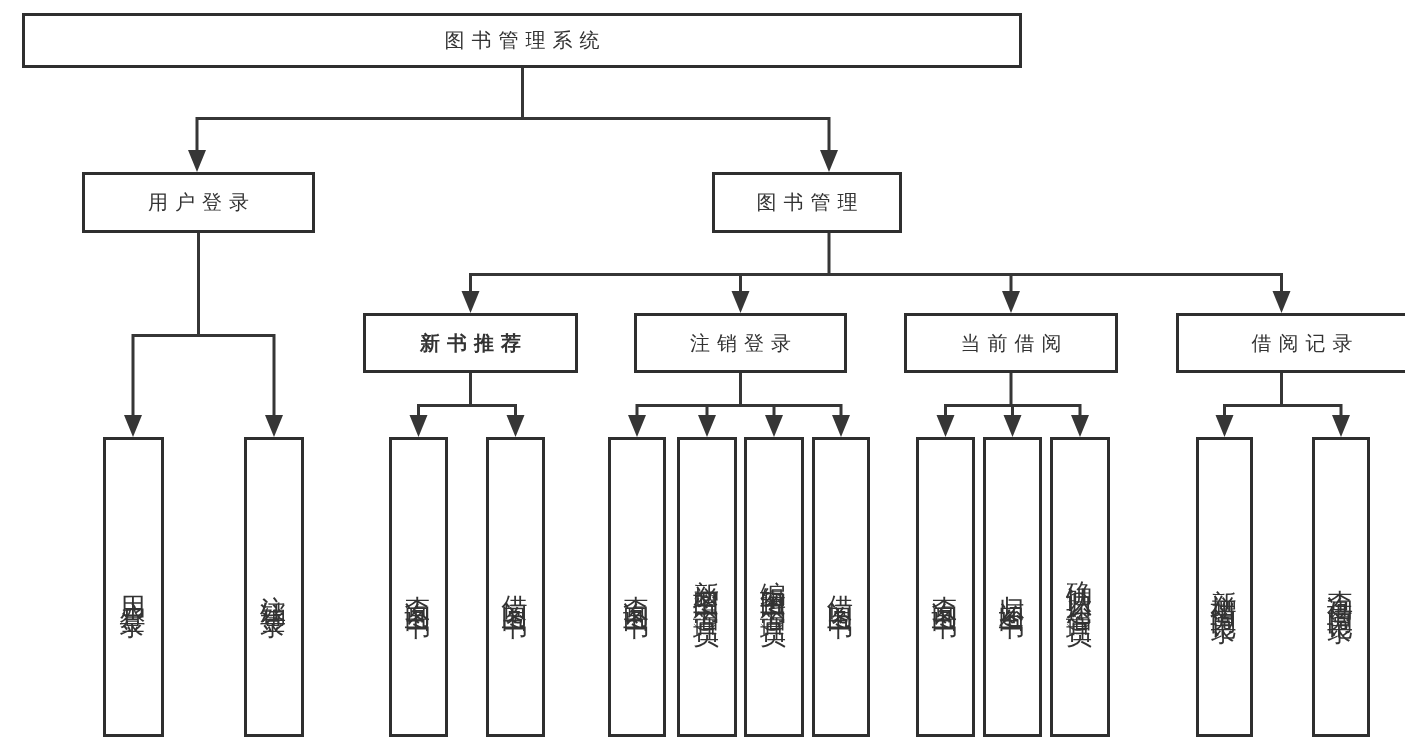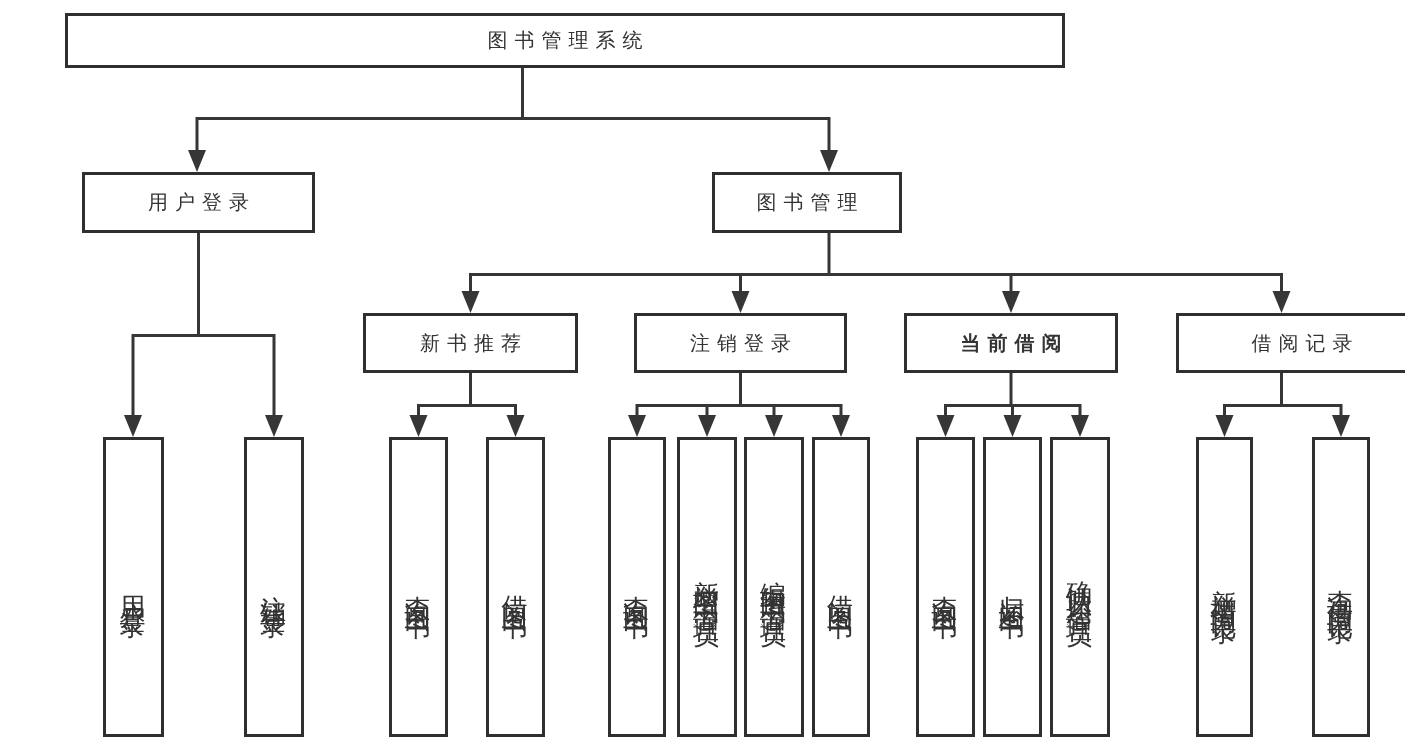--- a/index.html
+++ b/index.html
@@ -98,28 +98,28 @@
       <polygon points="1071,415 1089,415 1080,437" fill="#363636"></polygon>
     </g>
 
     <g>
       <path d="M1281.5,373 V406 M1223,405.5 H1342.5 M1224.5,404 V417 M1341,404 V417" stroke="#363636" stroke-width="3" fill="none"></path>
       <polygon points="1215.5,415 1233.5,415 1224.5,437" fill="#363636"></polygon>
       <polygon points="1332,415 1350,415 1341,437" fill="#363636"></polygon>
     </g>
   </svg>
 
-  <div class="box hbox" style="left:22px;top:13px;width:1000px;height:55px;margin-left:43px;">图书管理系统</div>
+  <div class="box hbox" style="left:22px;top:13px;width:1000px;height:55px;">图书管理系统</div>
 
   <div class="box hbox" style="left:82px;top:172px;width:233px;height:61px;">用户登录</div>
   <div class="box hbox" style="left:712px;top:172px;width:190px;height:61px;">图书管理</div>
 
-  <div class="box hbox" style="left:363px;top:313px;width:215px;height:60px;">新书推荐</div>
+  <div class="box hbox" style="left:363px;top:313px;width:215px;height:60px;font-weight:bold;">新书推荐</div>
   <div class="box hbox" style="left:634px;top:313px;width:213px;height:60px;">注销登录</div>
-  <div class="box hbox" style="left:904px;top:313px;width:214px;height:60px;font-weight:bold;">当前借阅</div>
+  <div class="box hbox" style="left:904px;top:313px;width:214px;height:60px;">当前借阅</div>
   <div class="box hbox" style="left:1176px;top:313px;width:252px;height:60px;">借阅记录</div>
 
   <div class="box vbox" style="left:103px;top:437px;width:61px;height:300px;">
     <span>用户登录</span>
   </div>
   <div class="box vbox" style="left:244px;top:437px;width:60px;height:300px;">
     <span>注销登录</span>
   </div>
 
   <div class="box vbox" style="left:389px;top:437px;width:59px;height:300px;">

